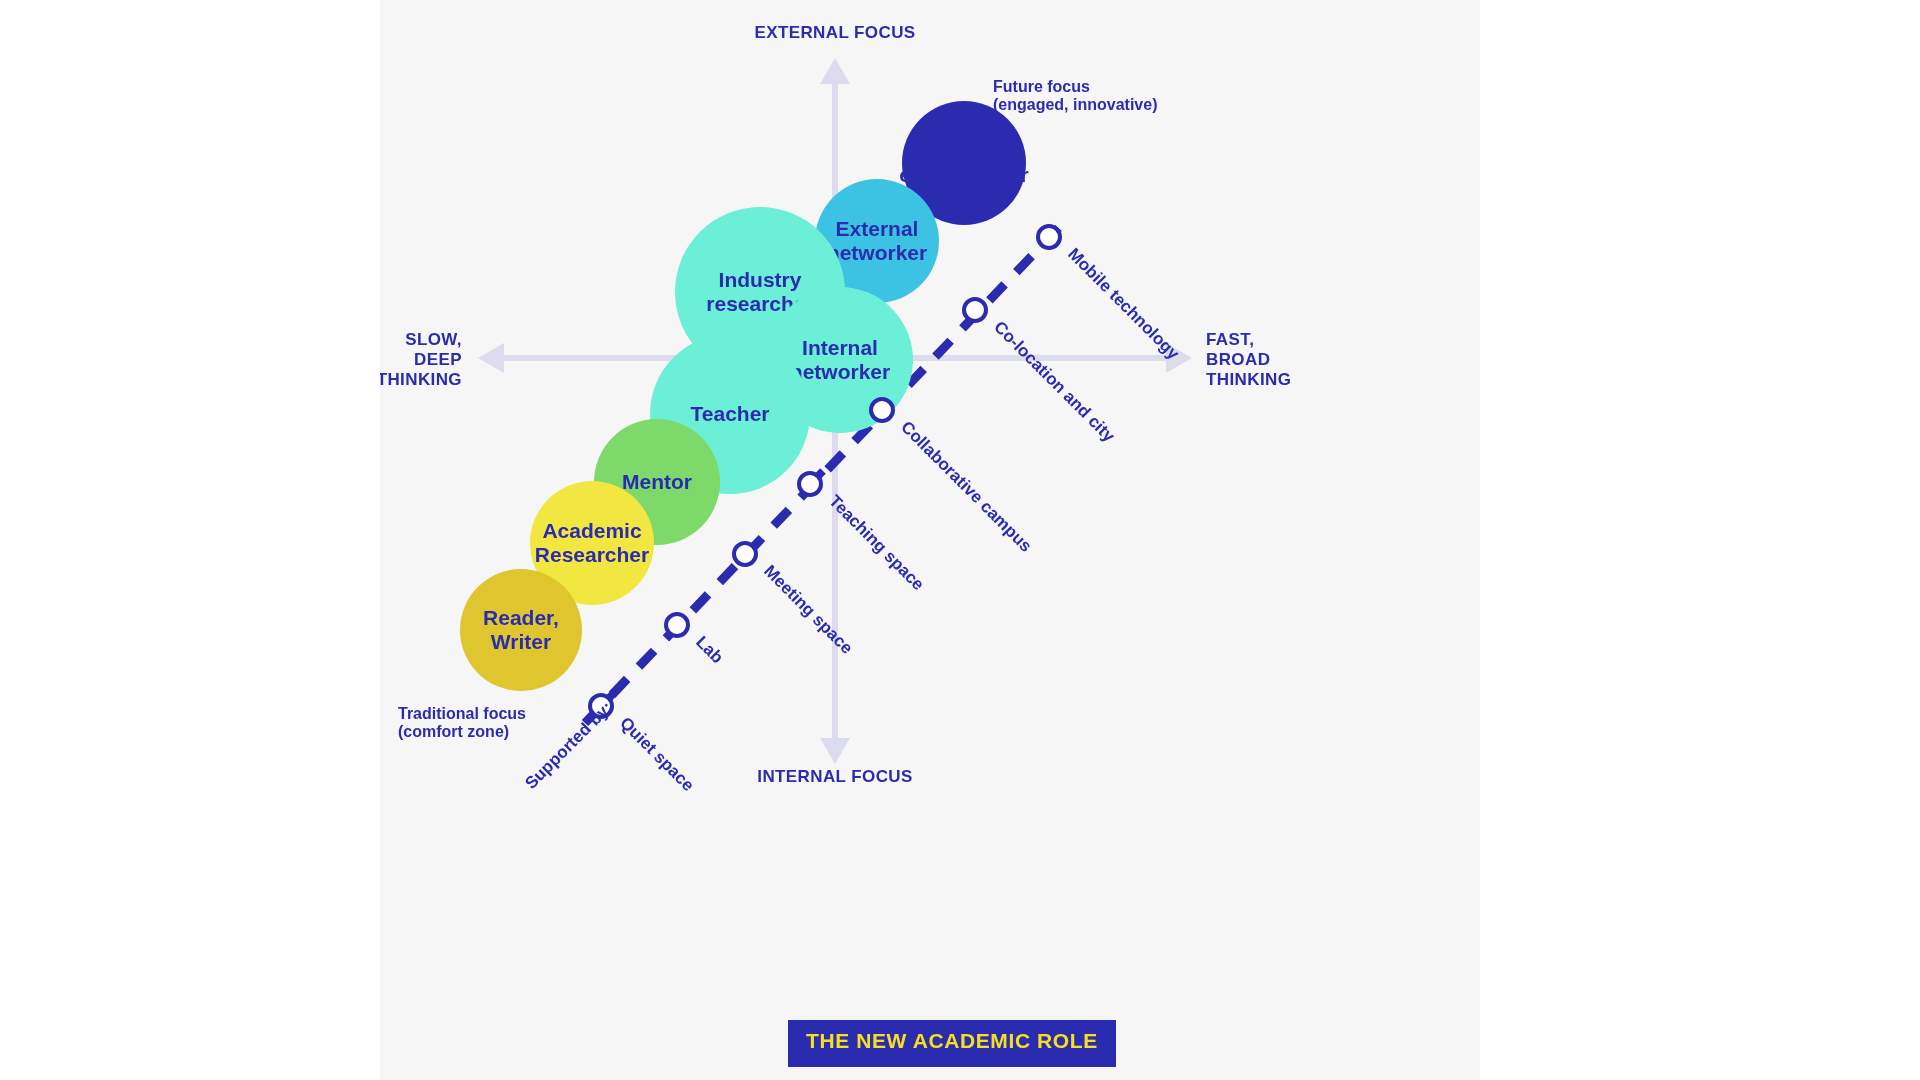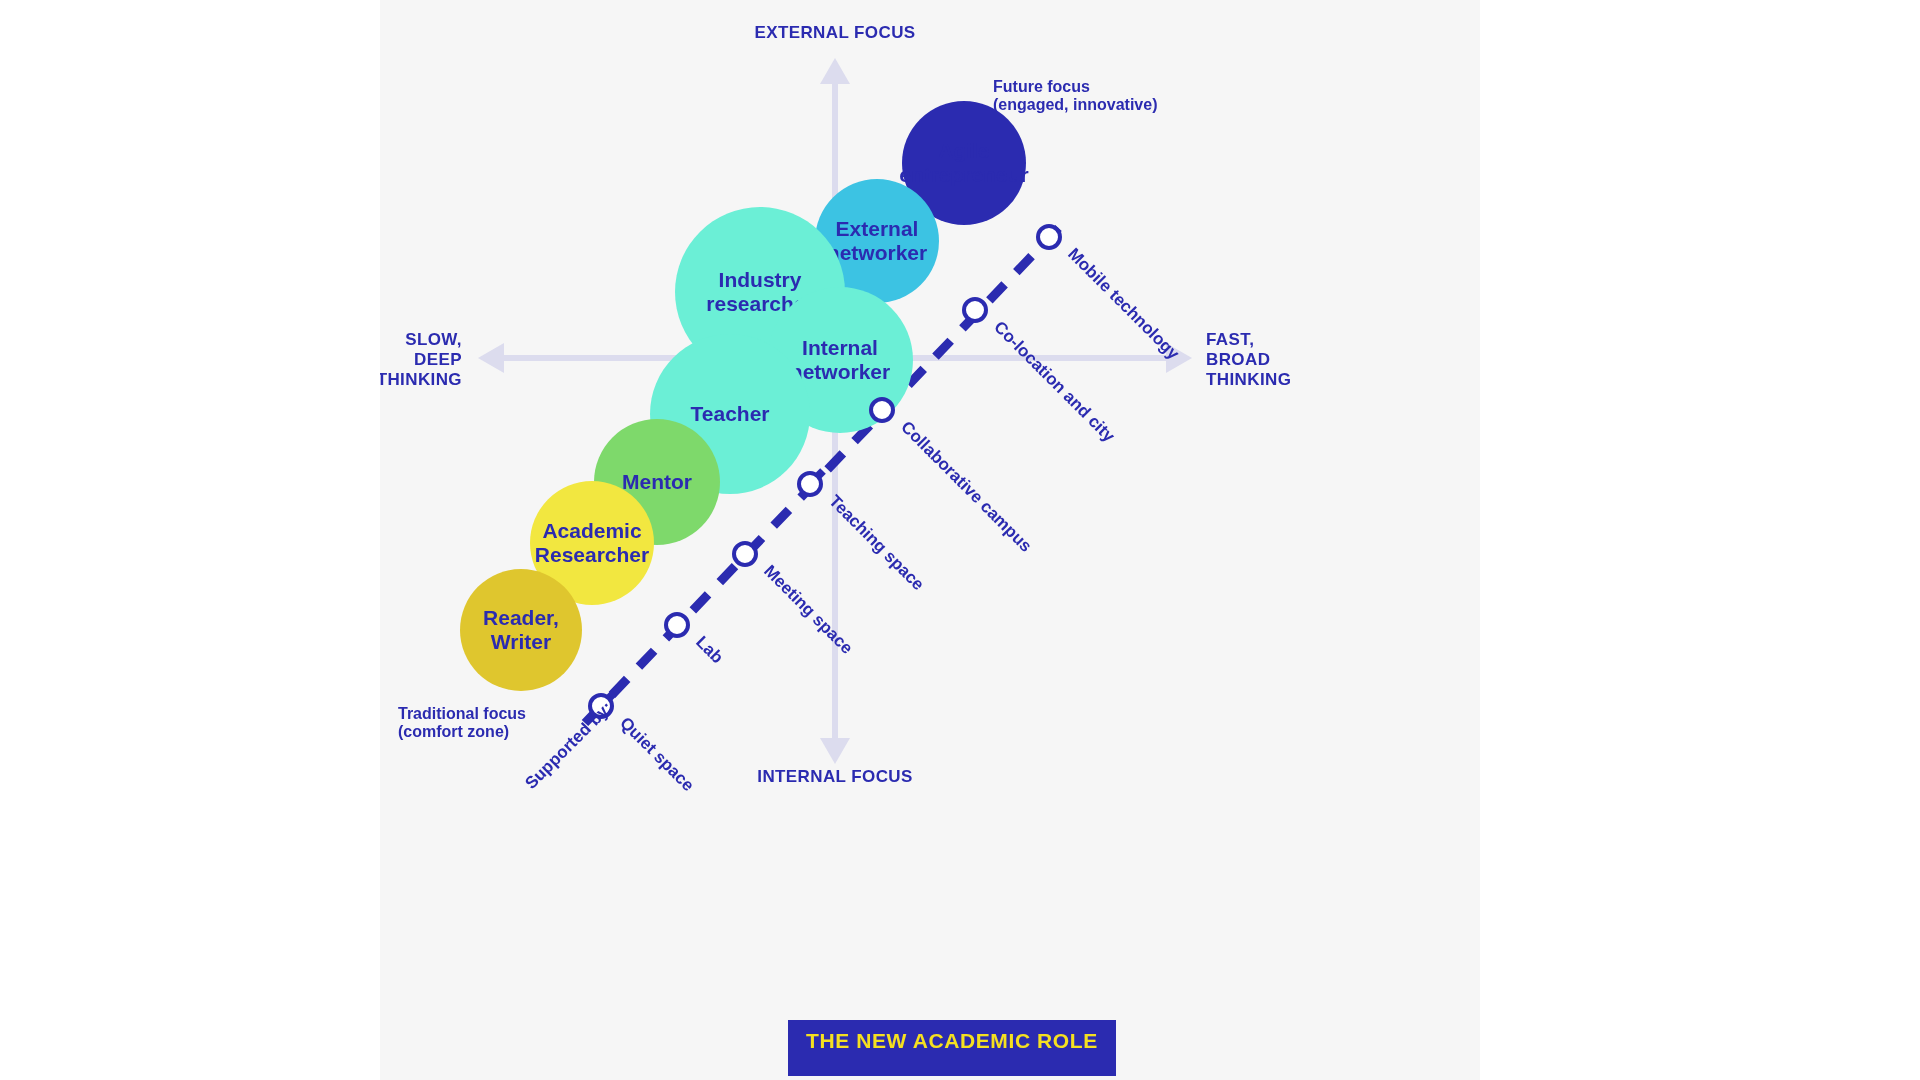--- a/index.html
+++ b/index.html
@@ -81,21 +81,21 @@
     font-family: "Liberation Sans", sans-serif;
     font-weight: bold;
     font-size: 17px;
   }
   #title-banner {
     position: absolute;
     left: 408px;
     top: 1040px;
     transform: translateY(-20px);
     background: #2B2BB0;
-    padding: 9px 18px 23px 18px;
+    padding: 9px 18px 14px 18px;
     display: inline-block;
   }
   #title-banner .title-text {
     color: #F5E020;
     font-family: "Liberation Sans", sans-serif;
     font-weight: bold;
     font-size: 21px;
     letter-spacing: 0.6px;
     white-space: nowrap;
   }

